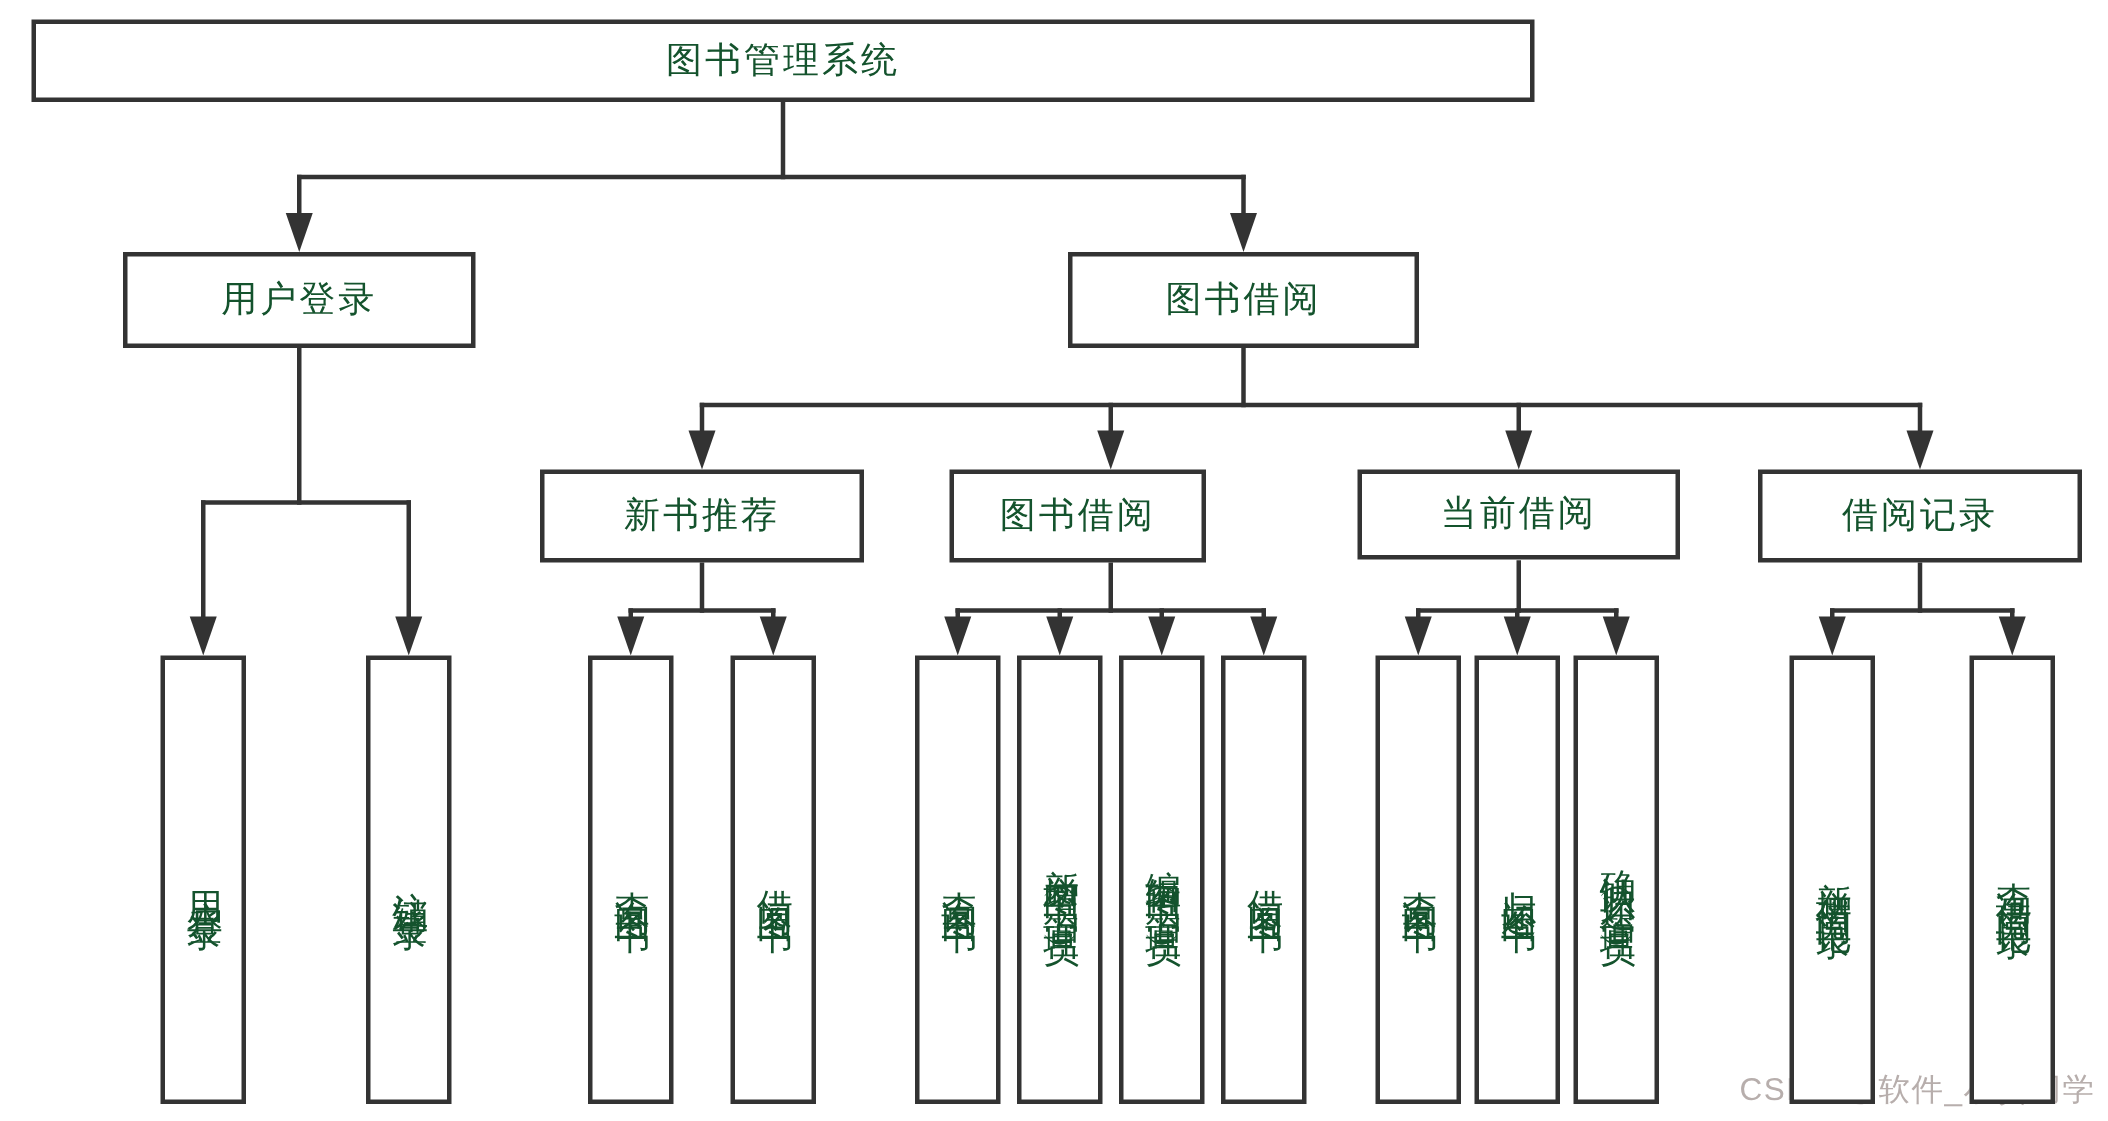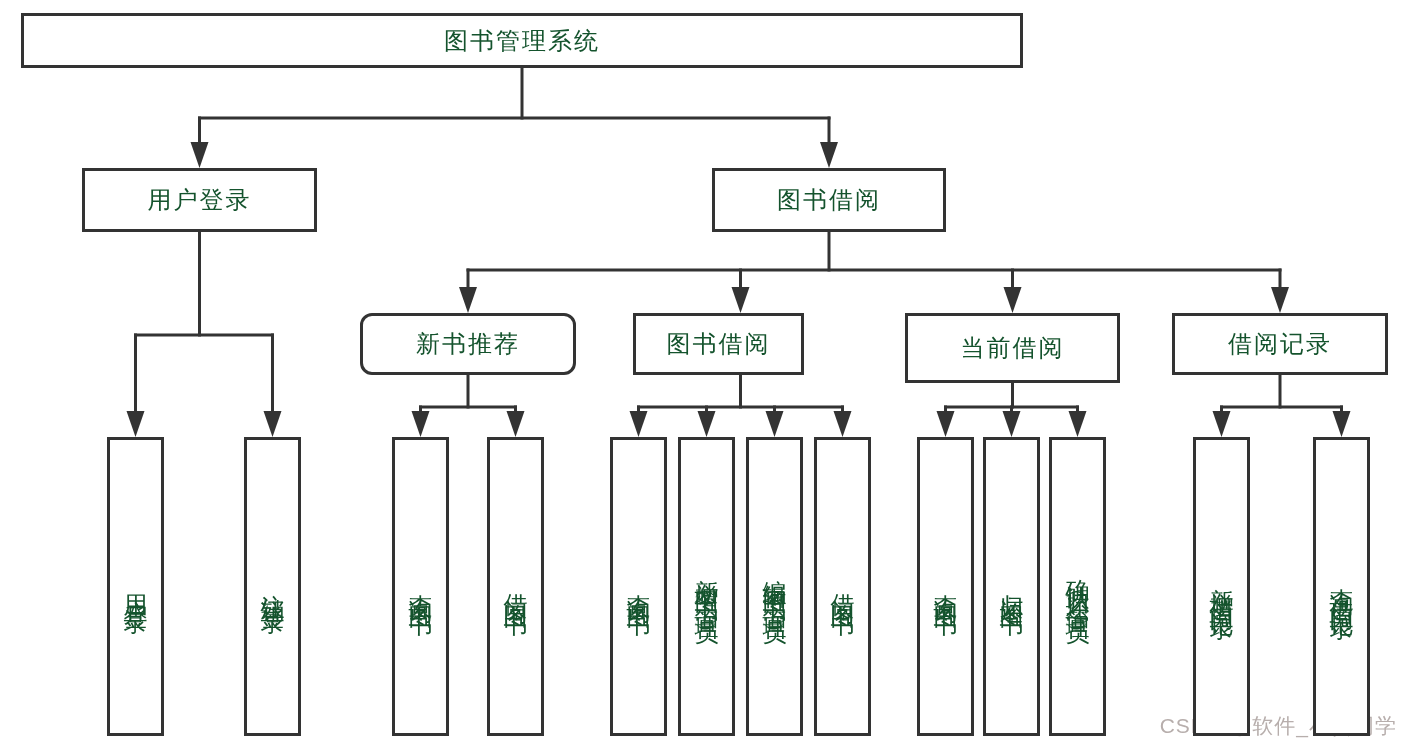--- a/index.html
+++ b/index.html
@@ -113,27 +113,27 @@
   <span class="watermark">CSDN @软件_小贺同学</span>
 <div class="node" style="left: 21px; top: 13px; width: 1002px; height: 55px;">
       <span class="label">图书管理系统</span>
     </div>
     <div class="node" style="left: 82px; top: 168px; width: 235px; height: 64px;">
       <span class="label">用户登录</span>
     </div>
     <div class="node" style="left: 712px; top: 168px; width: 234px; height: 64px;">
       <span class="label">图书借阅</span>
     </div>
-    <div class="node" style="left: 360px; top: 313px; width: 216px; height: 62px; border-radius: 12px;">
+    <div class="node" style="left: 360px; top: 313px; width: 216px; height: 62px;">
       <span class="label">新书推荐</span>
     </div>
     <div class="node" style="left: 633px; top: 313px; width: 171px; height: 62px;">
       <span class="label">图书借阅</span>
     </div>
-    <div class="node" style="left: 905px; top: 313px; width: 215px; height: 70px;">
+    <div class="node" style="left: 905px; top: 313px; width: 215px; height: 60px;">
       <span class="label">当前借阅</span>
     </div>
     <div class="node" style="left: 1172px; top: 313px; width: 216px; height: 62px; text-align: right;">
       <span class="label">借阅记录</span>
     </div>
     <div class="node vertical" style="left: 107px; top: 437px; width: 57px; height: 299px;">
       <span class="label">用户登录</span>
     </div>
     <div class="node vertical" style="left: 244px; top: 437px; width: 57px; height: 299px;">
       <span class="label">注销登录</span>

